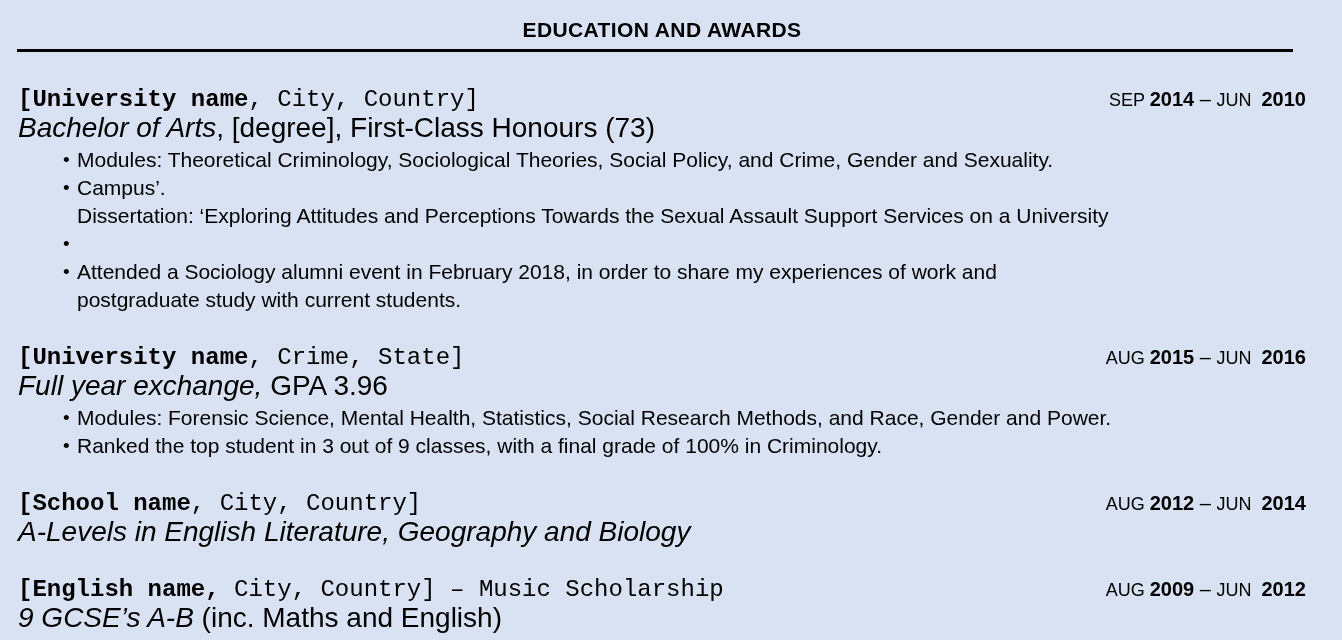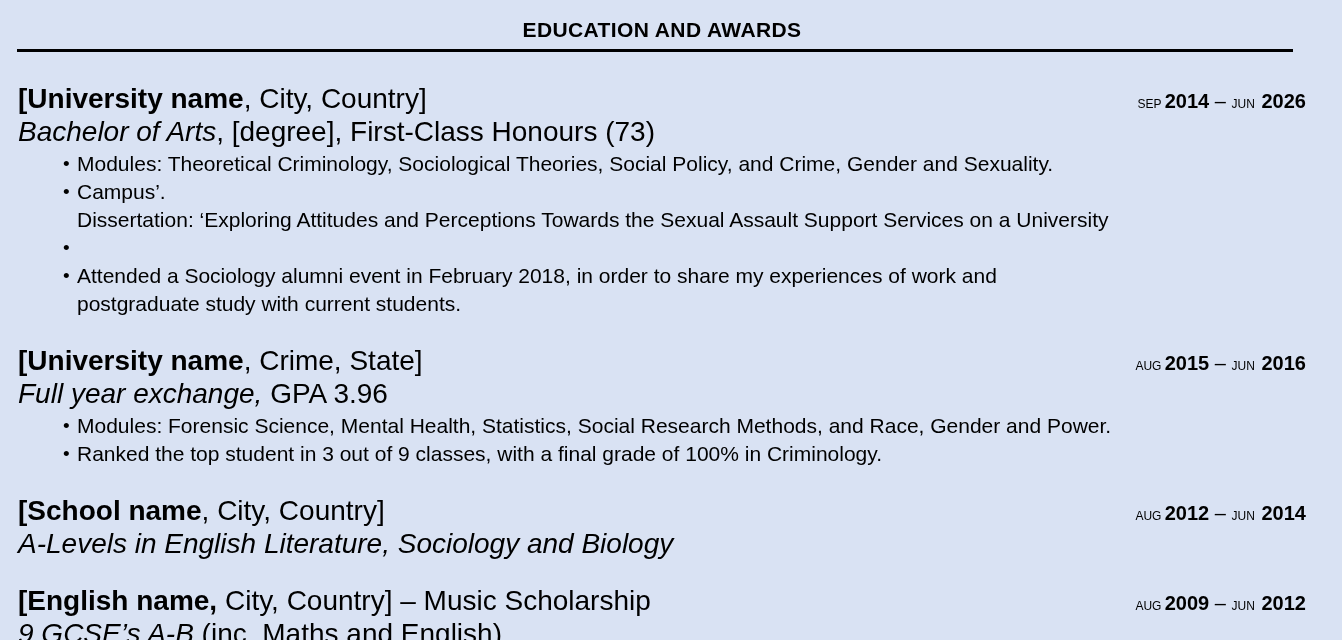--- a/index.html
+++ b/index.html
@@ -32,27 +32,27 @@
     margin-left: -1px;
   }
   .entries { margin-top: 33px; }
   .entry { margin-bottom: 29px; }
   .entry:last-child { margin-bottom: 0; }
   .entry-row {
     display: flex;
     justify-content: space-between;
     align-items: baseline;
   }
-  .heading { font-size: 28px; line-height: 28px; }
+  .heading { font-size: 24px; line-height: 28px; font-family: Liberation Mono, monospace; }
   .subtitle { font-size: 28px; line-height: 28px; }
   .dates { font-size: 20px; line-height: 28px; white-space: pre; }
   .b { font-weight: bold; }
   .i { font-style: italic; }
   .n { font-weight: normal; font-style: normal; }
-  .m { font-size: 12px; margin-top: 32px; }
+  .m { font-size: 18px; margin-top: 32px; }
   .bullets { margin-top: 4px; }
   .bullet { display: flex; align-items: flex-start; }
   .marker {
     box-sizing: border-box;
     width: 59px;
     padding-left: 45px;
     font-size: 19px;
     line-height: 28px;
     flex: 0 0 auto;
   }
@@ -62,21 +62,21 @@
 </head>
 <body>
 
 <div class="page">
   <div class="section-title">EDUCATION AND AWARDS</div>
   <div class="divider"></div>
   <div class="entries" id="entries">
       <div class="entry">
         <div class="entry-row">
           <div class="heading"><span class="b">[University name</span><span class="n">, City, Country]</span></div>
-          <div class="dates"><span class="m">SEP </span><span class="b">2014</span><span class="n"> – </span><span class="m">JUN  </span><span class="b">2026</span></div>
+          <div class="dates"><span class="m">SEP </span><span class="b">2014</span><span class="n"> – </span><span class="m">JUN  </span><span class="b">2010</span></div>
         </div>
         <div class="subtitle"><span class="i">Bachelor of Arts</span><span class="n">, [degree], First-Class Honours (73)</span></div>
         <div class="bullets">
           <div class="bullet">
             <div class="marker">•</div>
             <div class="btext">
               <div class="bline">Modules: Theoretical Criminology, Sociological Theories, Social Policy, and Crime, Gender and Sexuality.</div>
             </div>
           </div>
           <div class="bullet">
@@ -117,21 +117,21 @@
               <div class="bline">Ranked the top student in 3 out of 9 classes, with a final grade of 100% in Criminology.</div>
             </div>
           </div>
         </div>
       </div>
       <div class="entry">
         <div class="entry-row">
           <div class="heading"><span class="b">[School name</span><span class="n">, City, Country]</span></div>
           <div class="dates"><span class="m">AUG </span><span class="b">2012</span><span class="n"> – </span><span class="m">JUN  </span><span class="b">2014</span></div>
         </div>
-        <div class="subtitle"><span class="i">A-Levels in English Literature, Sociology and Biology</span></div>
+        <div class="subtitle"><span class="i">A-Levels in English Literature, Geography and Biology</span></div>
       </div>
       <div class="entry">
         <div class="entry-row">
           <div class="heading"><span class="b">[English name,</span><span class="n"> City, Country] – Music Scholarship</span></div>
           <div class="dates"><span class="m">AUG </span><span class="b">2009</span><span class="n"> – </span><span class="m">JUN  </span><span class="b">2012</span></div>
         </div>
         <div class="subtitle"><span class="i">9 GCSE’s A-B</span><span class="n"> (inc. Maths and English)</span></div>
       </div>
     </div>
 </div>

